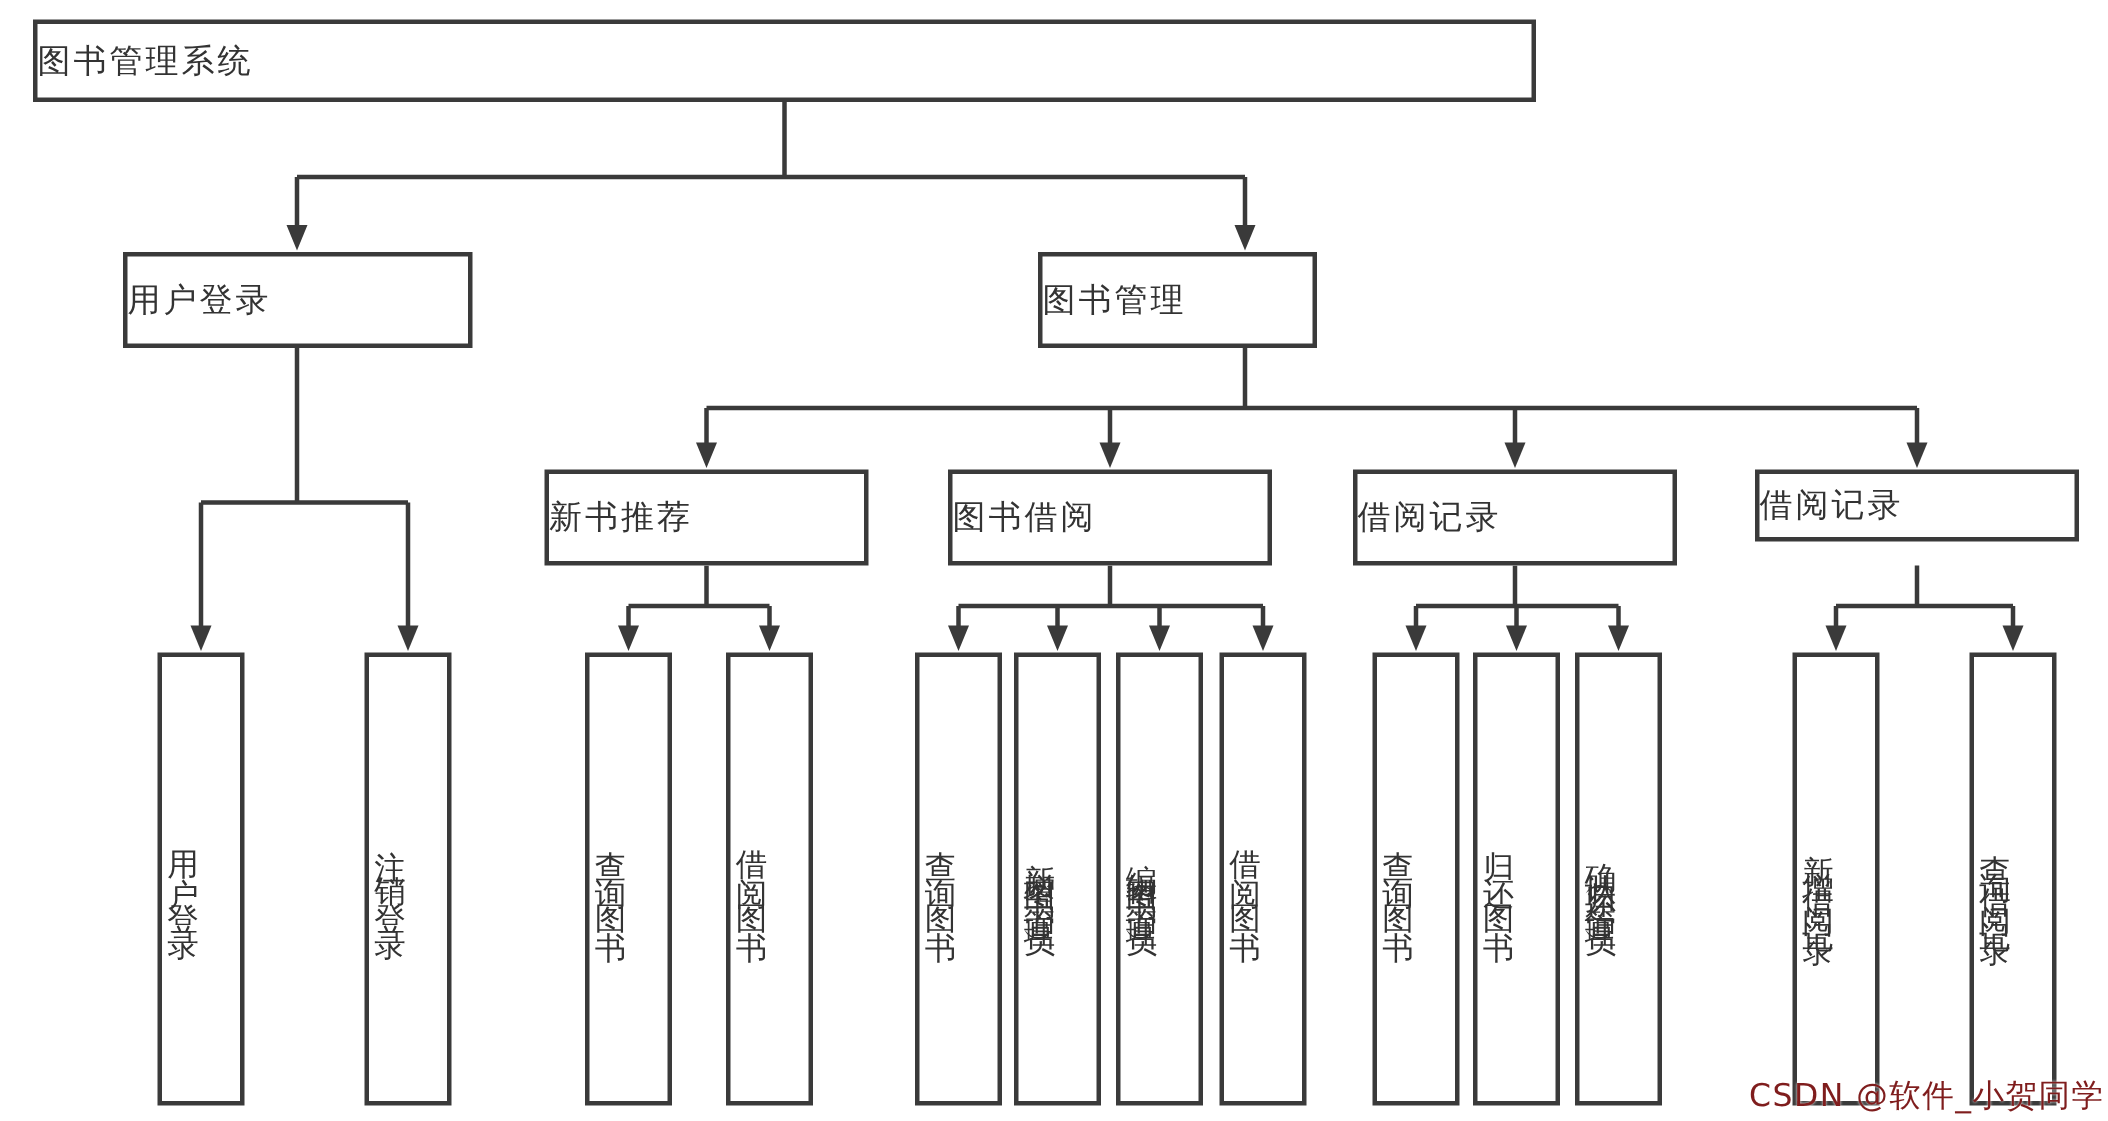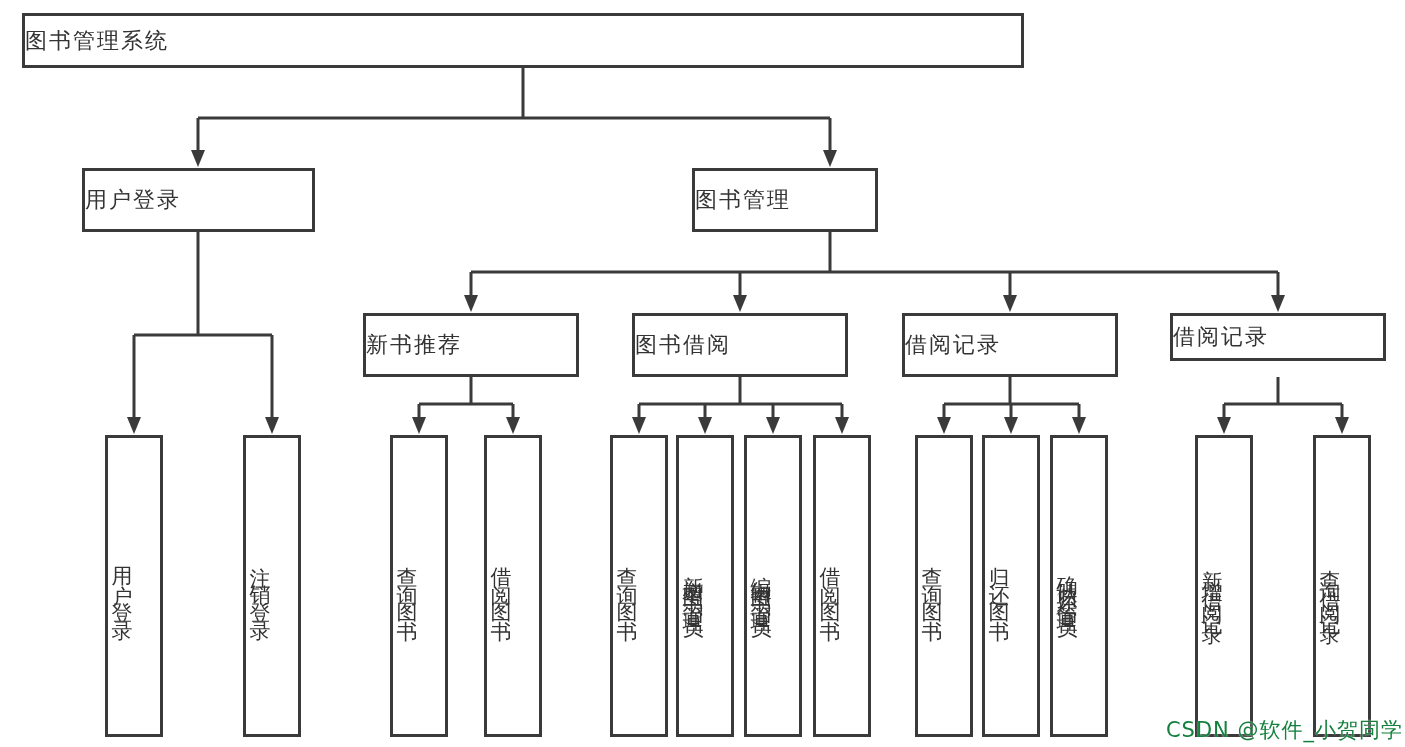--- a/index.html
+++ b/index.html
@@ -44,21 +44,21 @@
     white-space: nowrap;
   }
   .v4 span { letter-spacing: 18px; }
   .v6 span { letter-spacing: 11px; }
   .v9 span { letter-spacing: 6px; }
   .watermark {
     position: absolute;
     top: 716px;
     right: 2px;
     font-size: 21px;
-    color: #15803d;
+    color: #7f1d1d;
     letter-spacing: 1px;
     text-shadow: 0 0 2px #ffffff;
     white-space: nowrap;
   }
 </style>
 </head>
 <body>
 
 <div class="stage">
 

